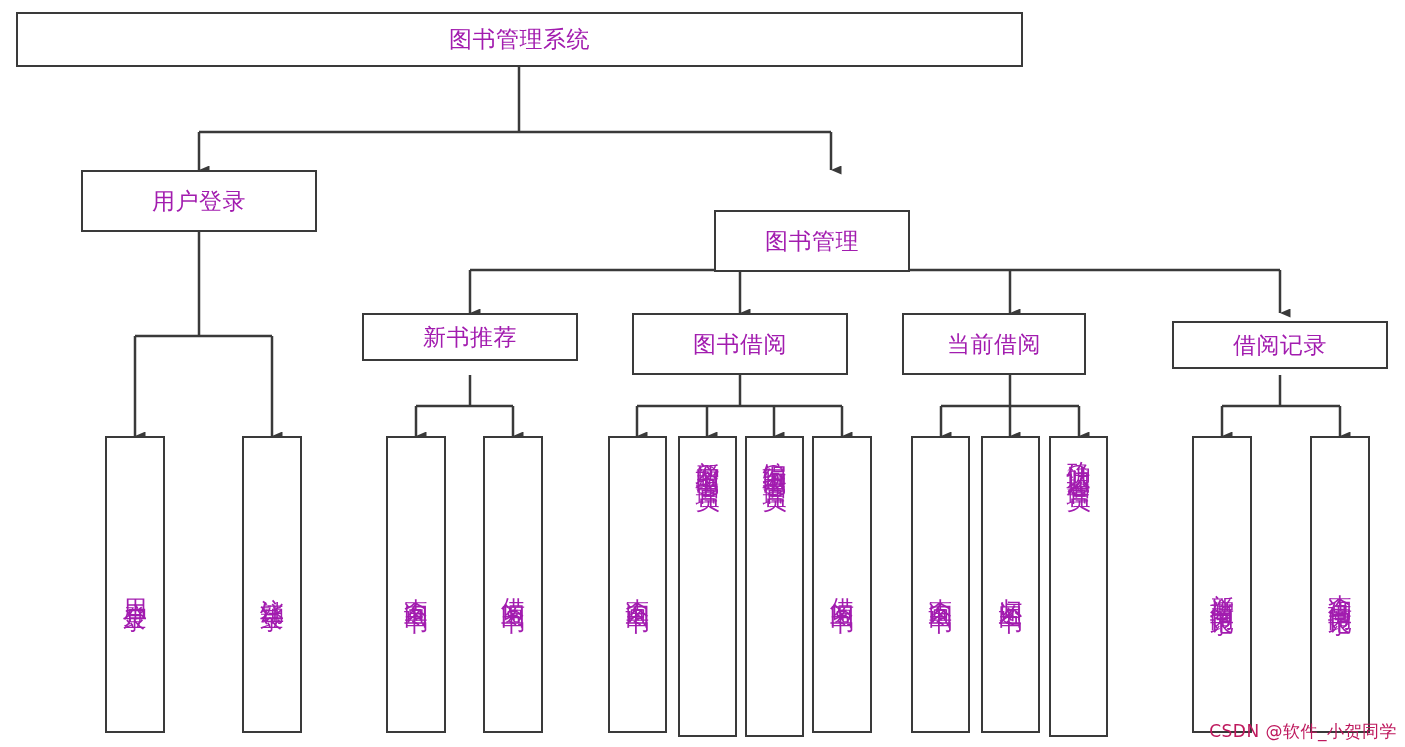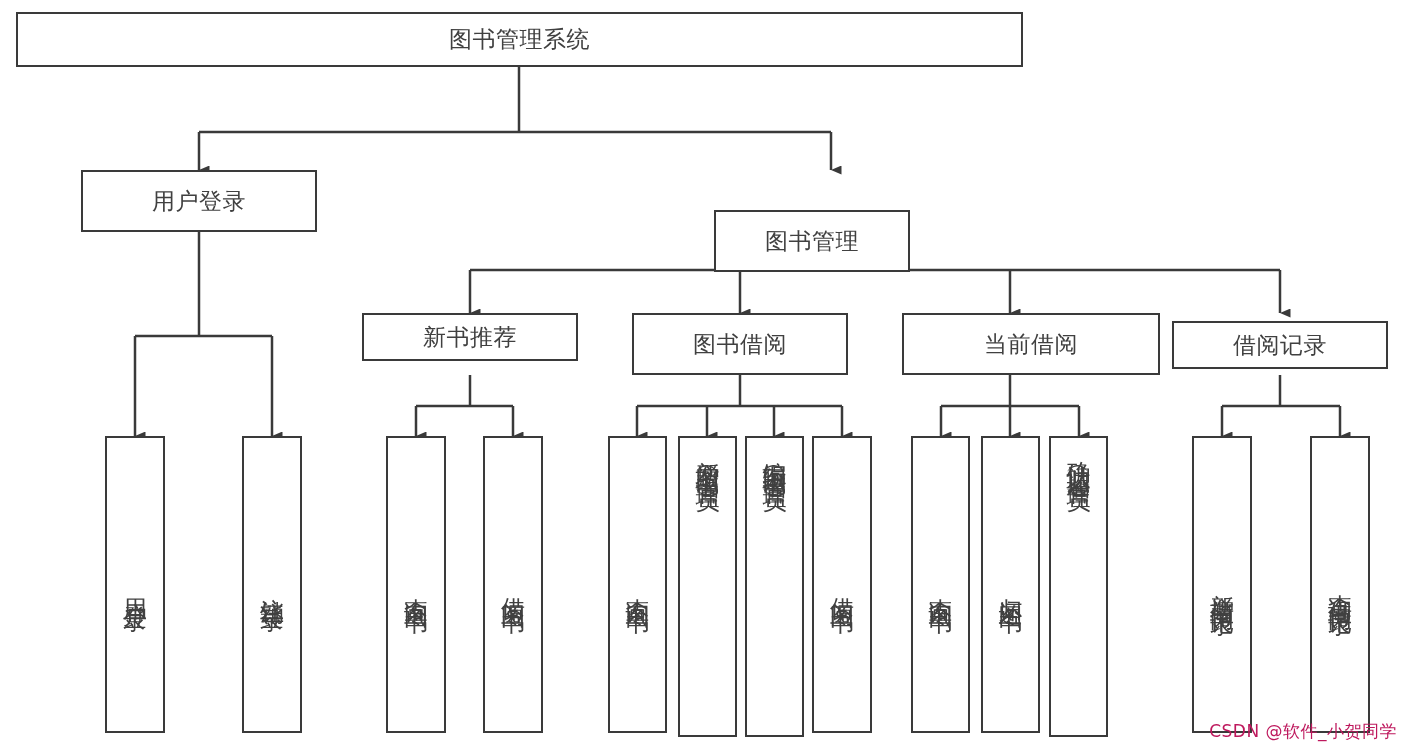--- a/index.html
+++ b/index.html
@@ -27,21 +27,21 @@
     pointer-events: none;
   }
   .node {
     position: absolute;
     box-sizing: border-box;
     border: 2px solid #3a3a3a;
     background: #ffffff;
     display: flex;
     align-items: center;
     justify-content: center;
-    color: #404040;
+    color: #a21caf;
     z-index: 2;
   }
   .node .label {
     display: block;
     text-align: center;
     line-height: 1.22;
     letter-spacing: 0.5px;
   }
   .node.horizontal .label {
     font-size: 23px;
@@ -138,21 +138,21 @@
   <div class="node horizontal" style="left:714px; top:170px; width:196px; height:62px;margin-top:40px;">
     <span class="label">图书管理</span>
   </div>
 
   <div class="node horizontal" style="left:362px; top:313px; width:216px; height:48px;">
     <span class="label">新书推荐</span>
   </div>
   <div class="node horizontal" style="left:632px; top:313px; width:216px; height:62px;">
     <span class="label">图书借阅</span>
   </div>
-  <div class="node horizontal" style="left:902px; top:313px; width:258px; height:62px;">
+  <div class="node horizontal" style="left:902px; top:313px; width:184px; height:62px;">
     <span class="label">当前借阅</span>
   </div>
   <div class="node horizontal" style="left:1172px; top:313px; width:216px; height:48px;margin-top:8px;">
     <span class="label">借阅记录</span>
   </div>
 
   <div class="node vertical center" style="left:105px; top:436px; width:60px; height:297px;">
     <span class="label">用户登录</span>
   </div>
   <div class="node vertical center" style="left:242px; top:436px; width:60px; height:297px;">

